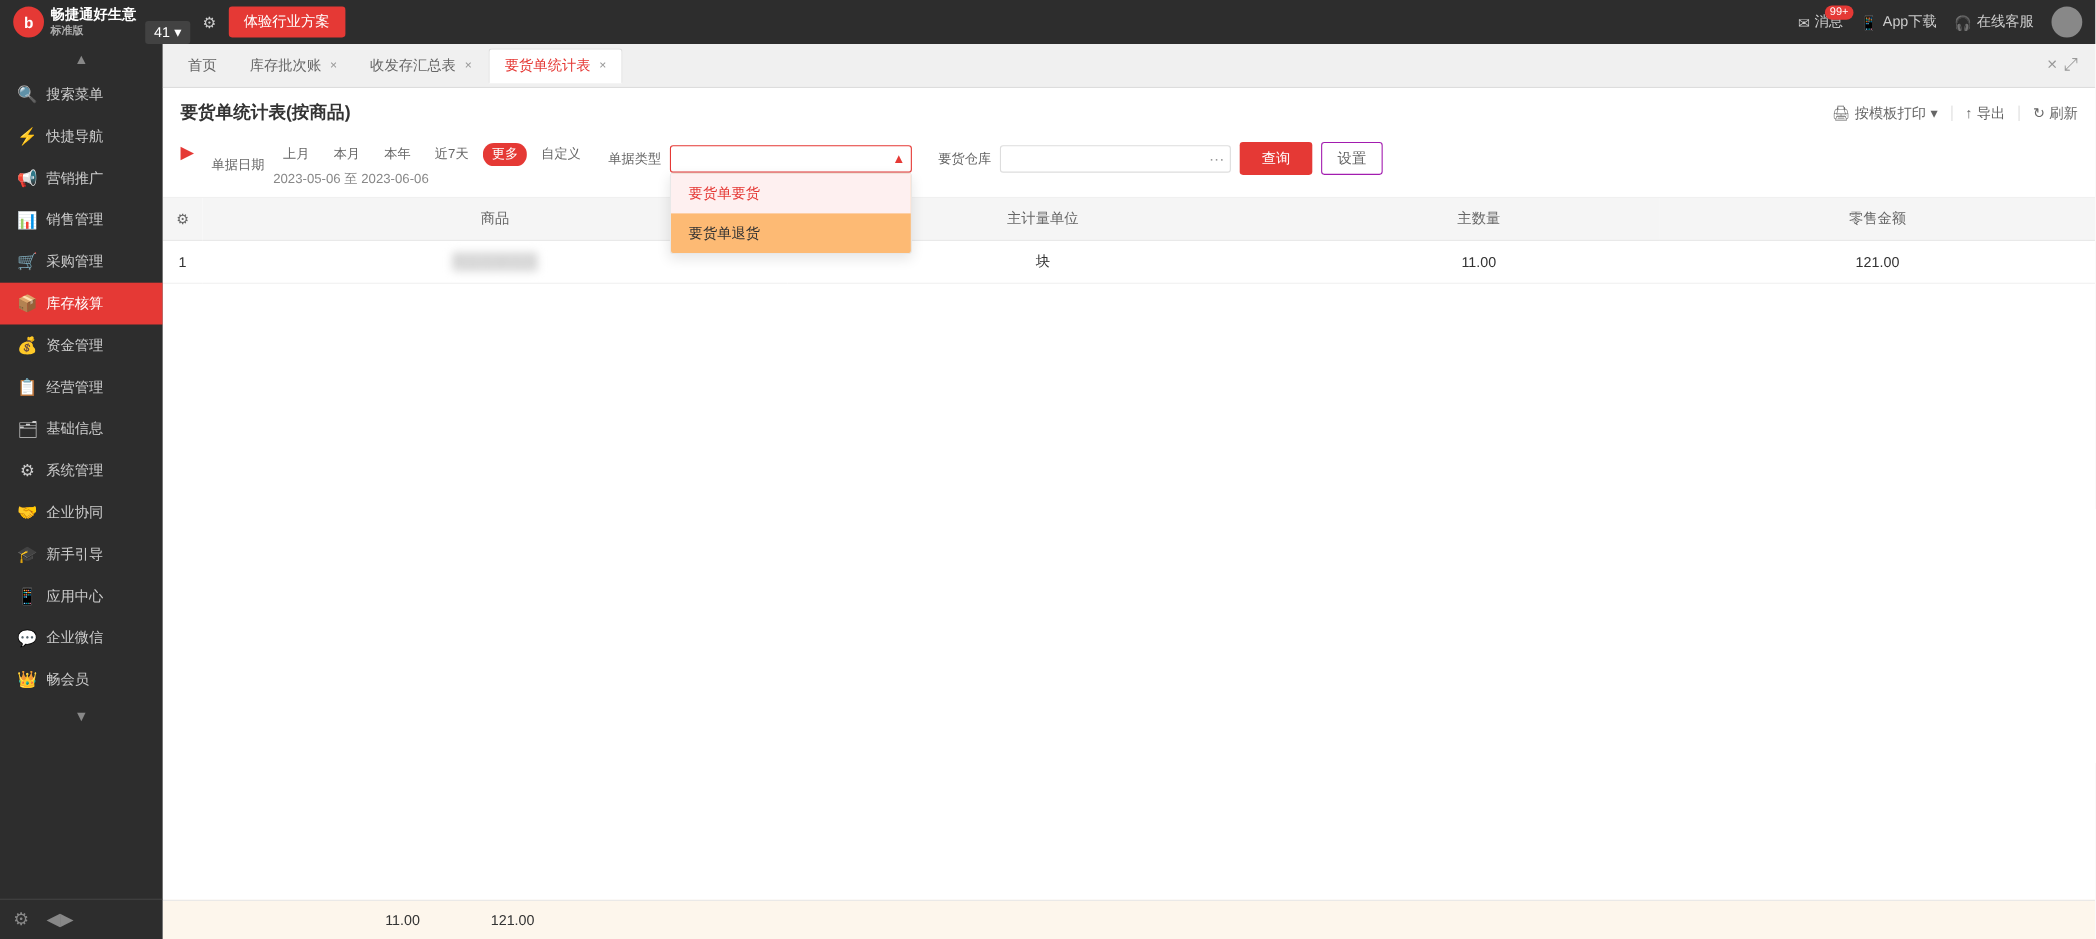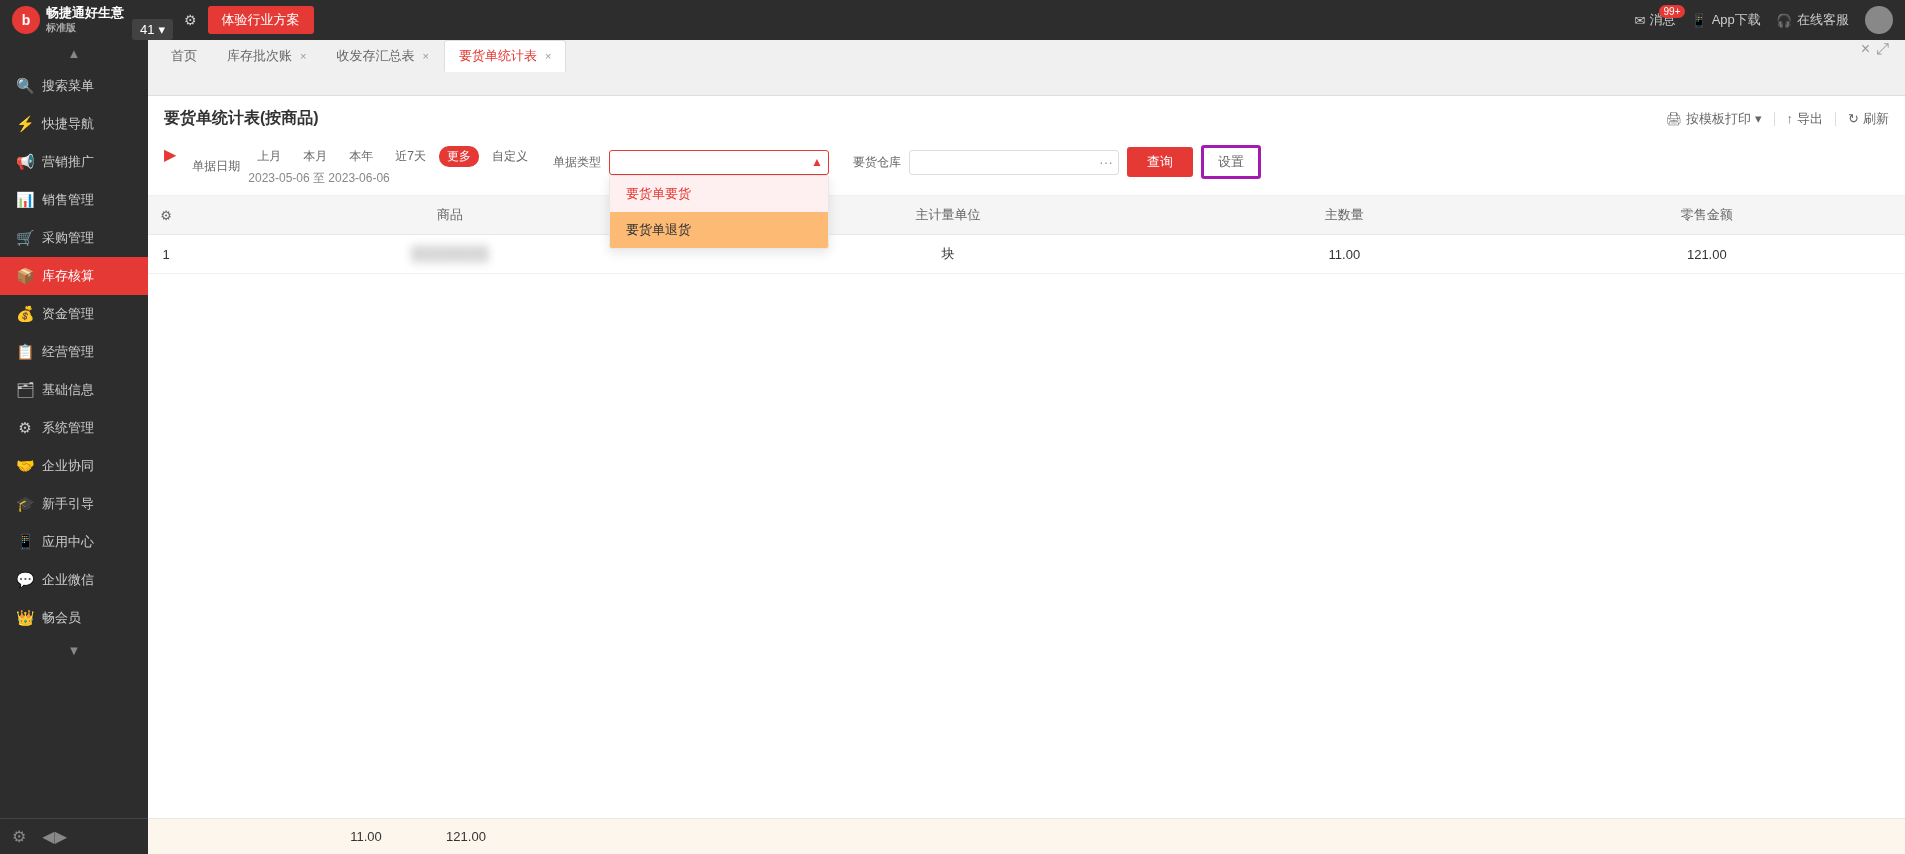--- a/index.html
+++ b/index.html
@@ -37,21 +37,21 @@
     .sidebar-item.active { background: #e53935; color: #fff; }
     .sidebar-item .icon { font-size: 15px; width: 18px; text-align: center; }
     .sidebar-scroll-btn { display: flex; justify-content: center; padding: 6px; color: #888; cursor: pointer; }
     .sidebar-bottom { margin-top: auto; border-top: 1px solid #444; display: flex; align-items: center; padding: 8px 12px; gap: 16px; }
     .sidebar-bottom-item { color: #888; cursor: pointer; font-size: 16px; }
 
     
     .content-area { flex: 1; display: flex; flex-direction: column; overflow: hidden; background: #fff; }
 
     
-    .tab-bar { height: 56px; background: #f0f0f0; display: flex; align-items: flex-start; padding: 0 8px; gap: 0; border-bottom: 1px solid #ddd; flex-shrink: 0; }
+    .tab-bar { height: 40px; background: #f0f0f0; display: flex; align-items: center; padding: 0 8px; gap: 0; border-bottom: 1px solid #ddd; flex-shrink: 0; }
     .tab { display: flex; align-items: center; gap: 6px; padding: 6px 14px; cursor: pointer; font-size: 13px; color: #666; border-radius: 3px 3px 0 0; border: 1px solid transparent; border-bottom: none; background: transparent; white-space: nowrap; }
     .tab.active { background: #fff; color: #e53935; border-color: #ddd; border-bottom: 1px solid #fff; margin-bottom: -1px; }
     .tab .close-icon { font-size: 11px; color: #999; margin-left: 2px; }
     .tab-home { color: #666; }
     .tab-spacer { flex: 1; }
     .tab-window-controls { display: flex; gap: 6px; align-items: center; color: #999; font-size: 16px; padding: 0 8px; }
     .tab-window-btn { cursor: pointer; }
 
     
     .page-content { flex: 1; overflow: hidden; display: flex; flex-direction: column; padding: 0; }
@@ -70,21 +70,21 @@
     .date-btn.more-btn { background: #e53935; color: white; border-radius: 10px; padding: 1px 7px; }
     .date-range { font-size: 12px; color: #888; margin-top: 2px; }
 
     .filter-right { display: flex; align-items: center; gap: 8px; flex: 1; }
     .filter-input-wrap { position: relative; display: inline-block; }
     .filter-select { border: 1px solid #e53935; border-radius: 3px; padding: 4px 30px 4px 8px; font-size: 13px; min-width: 220px; outline: none; cursor: pointer; background: #fff; color: #333; appearance: none; }
     .filter-select-arrow { position: absolute; right: 6px; top: 50%; transform: translateY(-50%); color: #e53935; pointer-events: none; font-size: 12px; }
     .warehouse-input { border: 1px solid #ddd; border-radius: 3px; padding: 4px 24px 4px 8px; font-size: 13px; min-width: 200px; outline: none; color: #999; }
     .warehouse-more { color: #999; cursor: pointer; font-size: 14px; }
     .query-btn { background: #e53935; color: white; border: none; padding: 6px 20px; border-radius: 3px; cursor: pointer; font-size: 13px; }
-    .settings-btn { background: white; color: #666; border: 3px solid #a21caf; padding: 5px 14px; border-radius: 3px; cursor: pointer; font-size: 13px; }
+    .settings-btn { background: white; color: #666; border: 1px solid #a21caf; padding: 5px 14px; border-radius: 3px; cursor: pointer; font-size: 13px; }
     .expand-btn { color: #e53935; cursor: pointer; font-size: 16px; }
 
     
     .dropdown-overlay { position: absolute; top: 100%; left: 0; z-index: 1000; background: #fdba74; border: 1px solid #e8e8e8; border-radius: 3px; box-shadow: 0 4px 12px rgba(0,0,0,0.1); min-width: 220px; }
     .dropdown-item { padding: 9px 16px; cursor: pointer; font-size: 13px; color: #333; }
     .dropdown-item.selected { background: #fef0f0; color: #e53935; }
 
     
     .table-wrap { flex: 1; overflow: auto; padding: 0 0 0 0; }
     table { width: 100%; border-collapse: collapse; }

